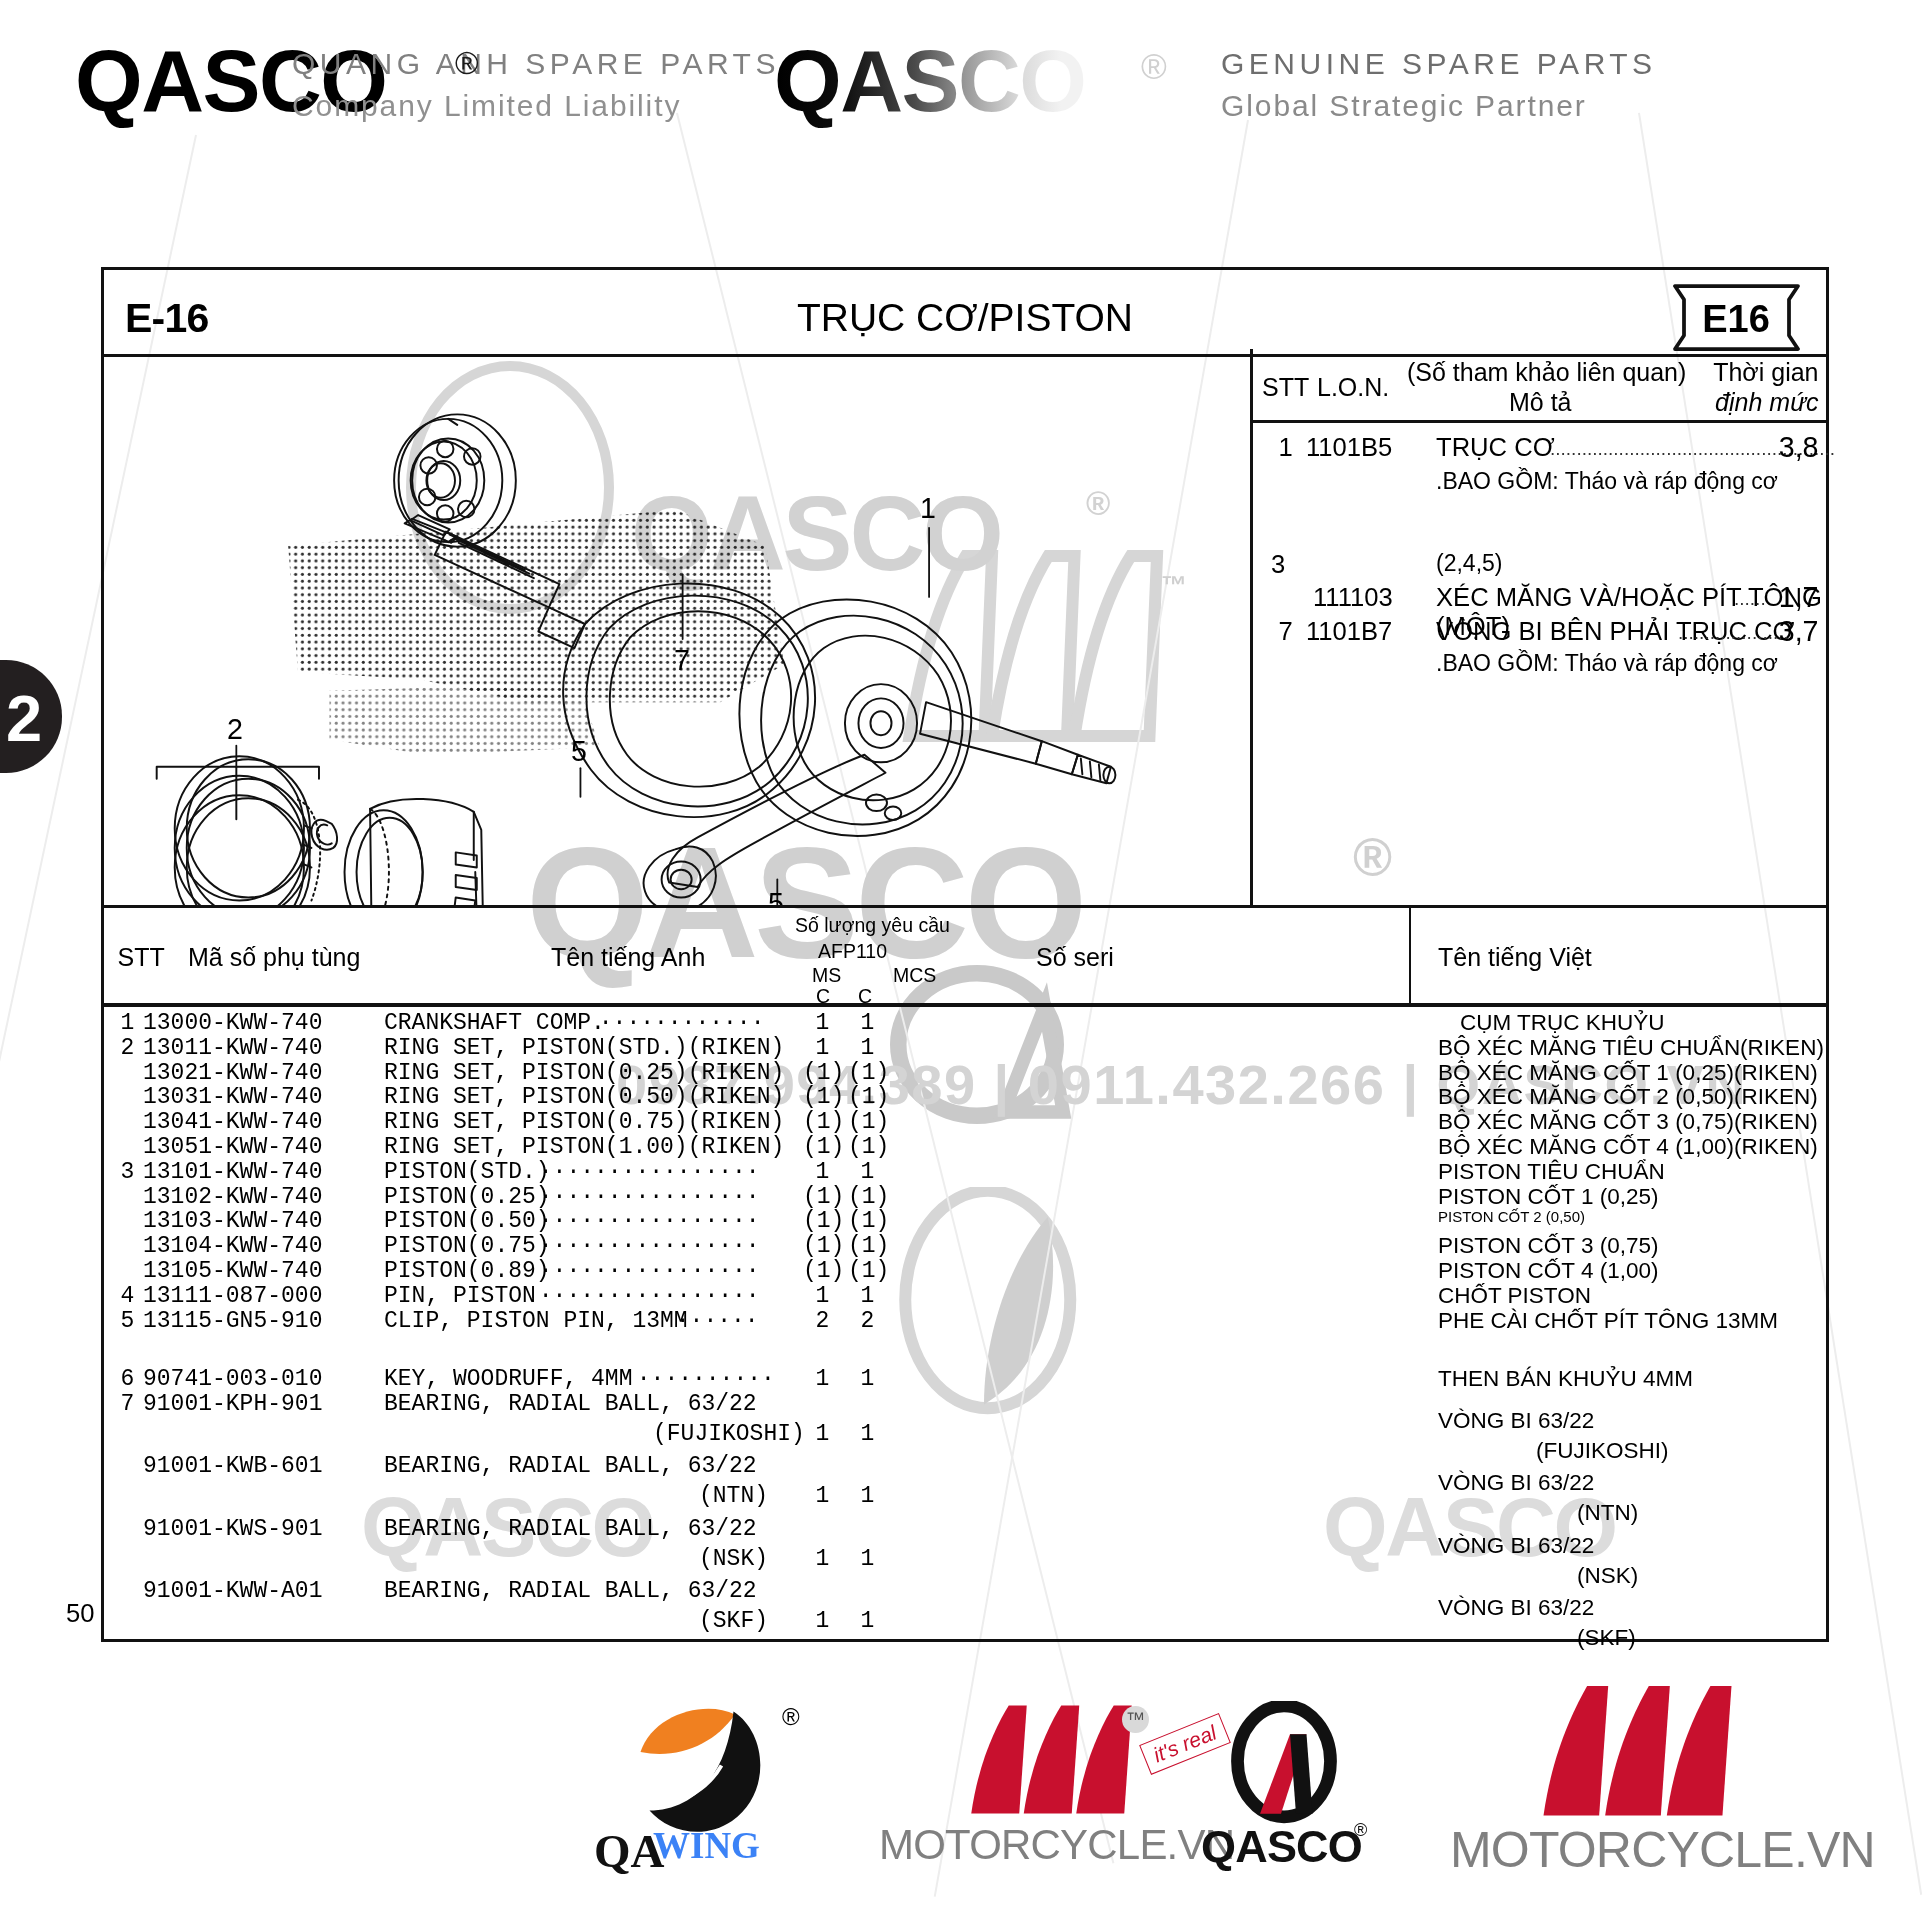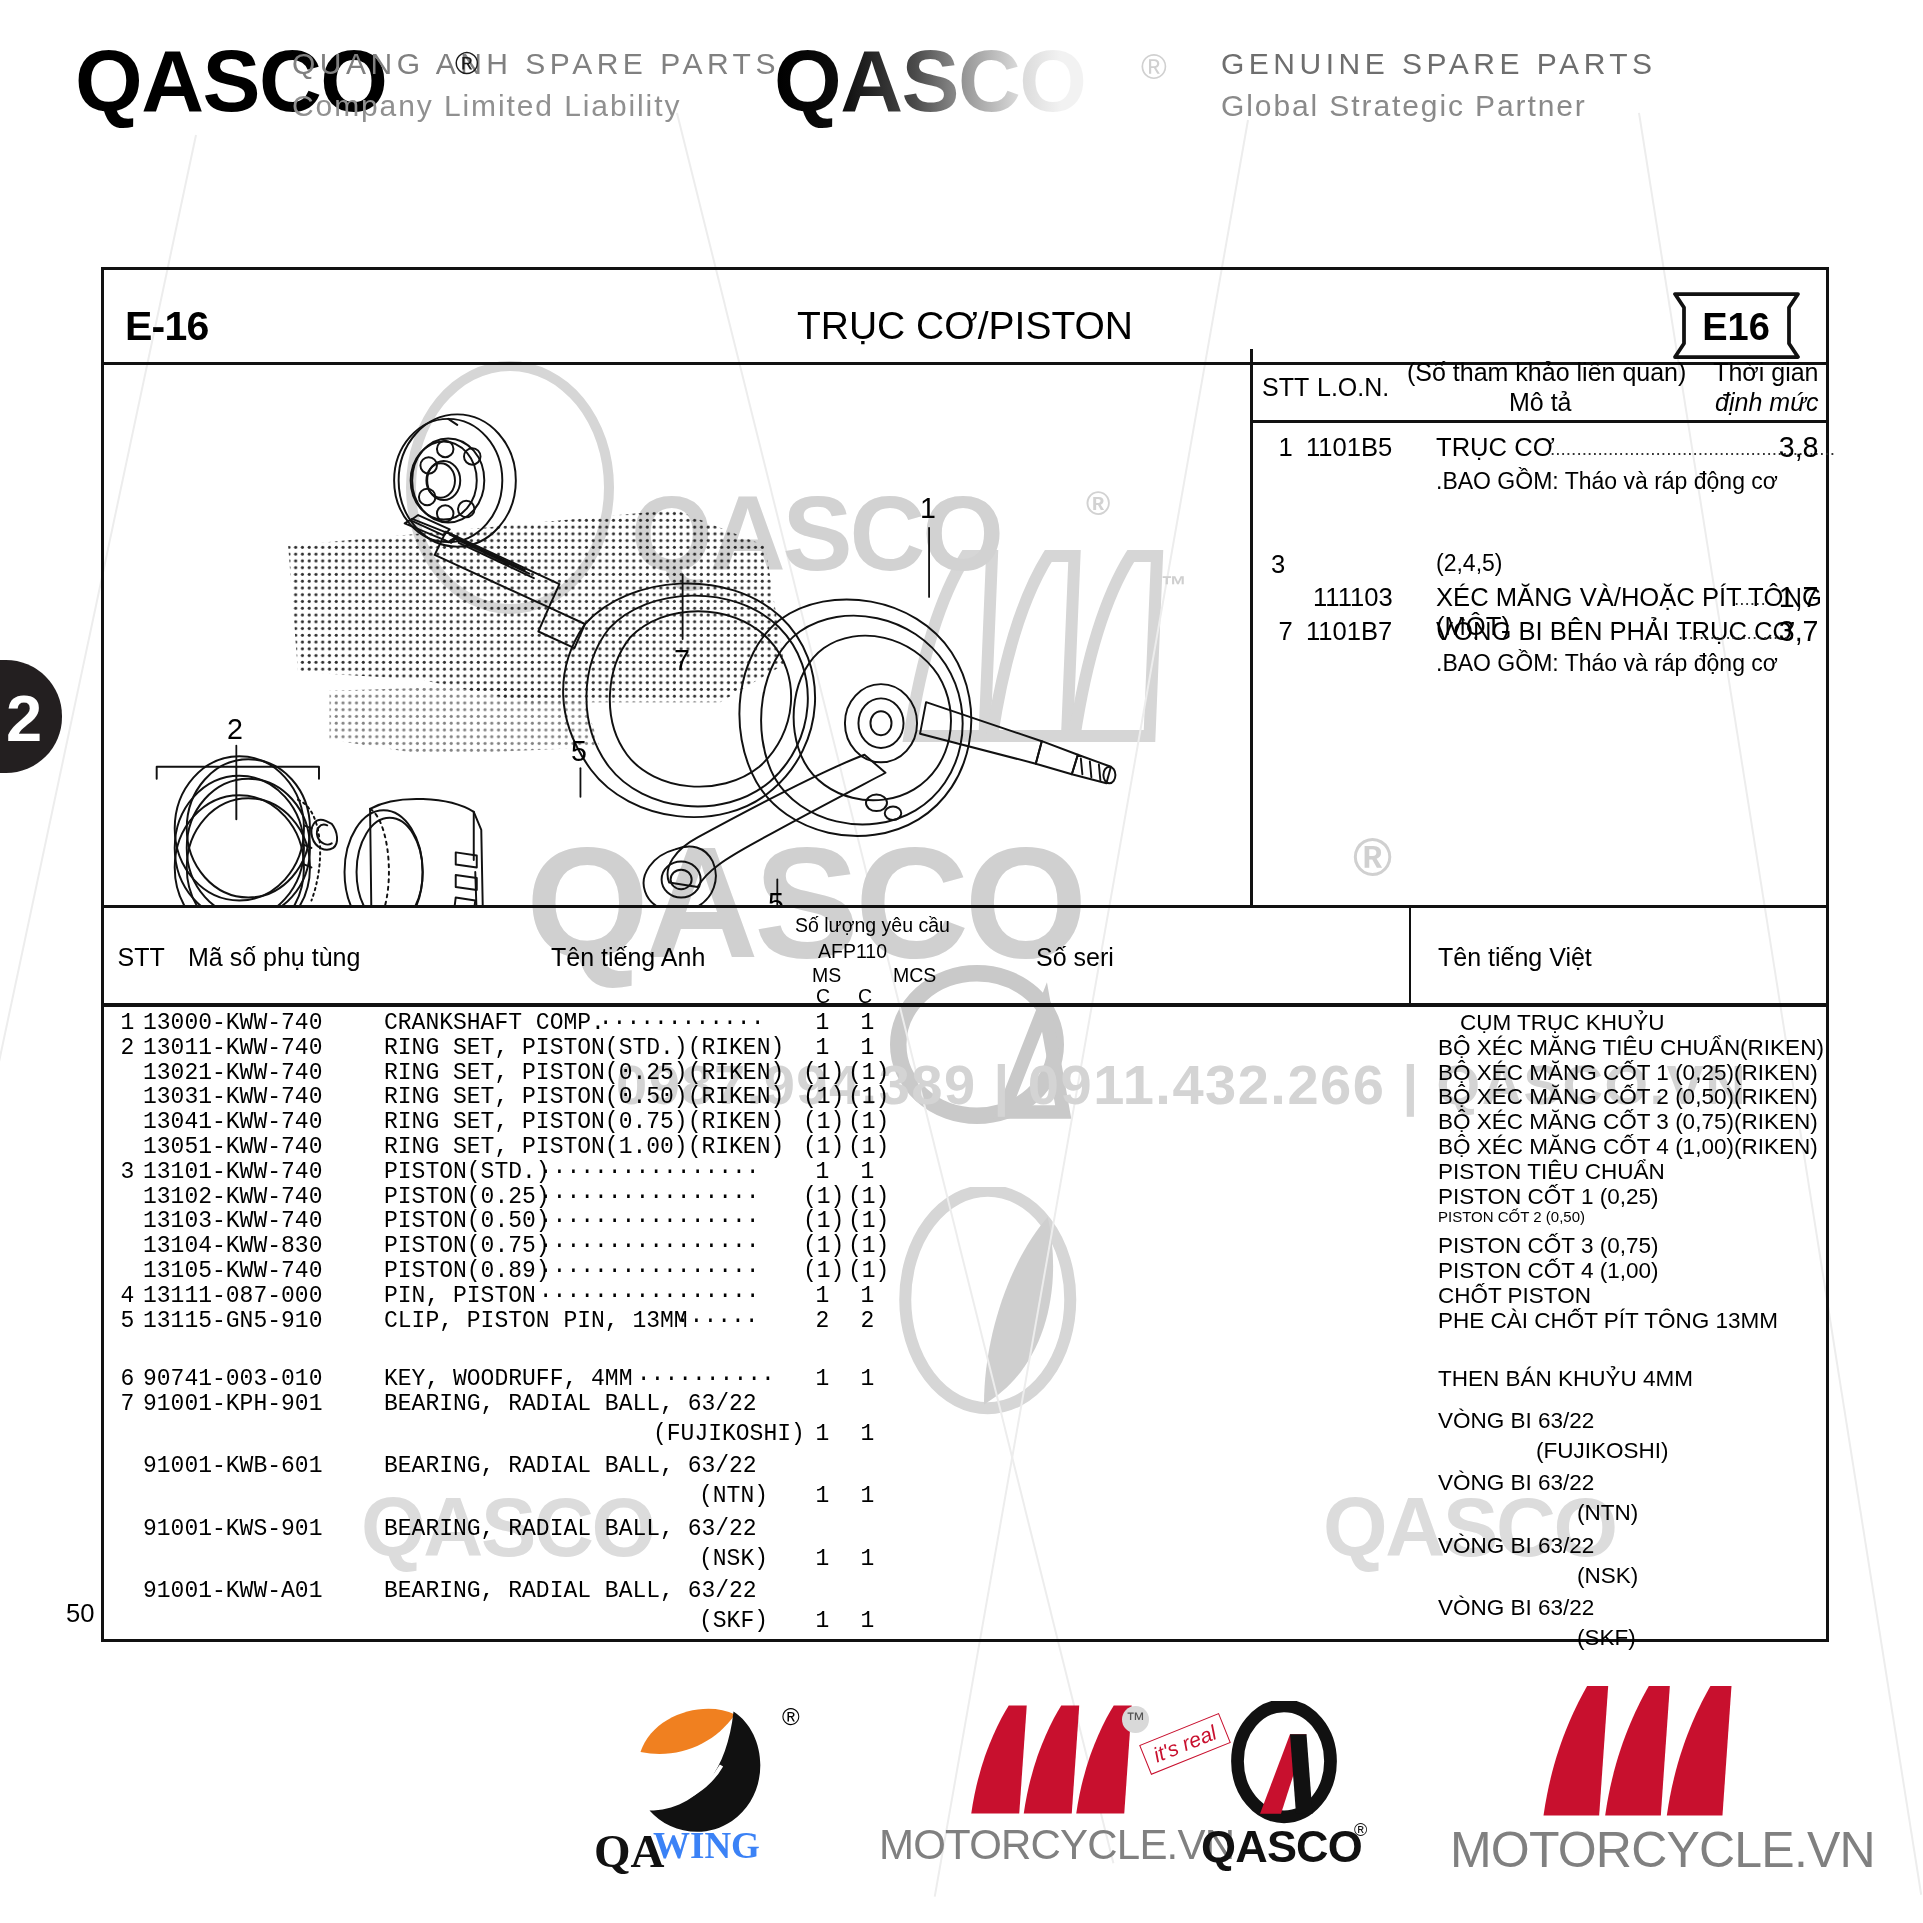--- a/index.html
+++ b/index.html
@@ -100,21 +100,21 @@
   <div class="tagline" style="position:absolute;left:1221px;top:47px;font-size:30px;color:#6e6e6e;">GENUINE SPARE PARTS</div>
   <div class="tagline2" style="position:absolute;left:1221px;top:89px;font-size:30px;color:#8a8a8a;">Global Strategic Partner</div>
 </div>
 
 <div style="position:absolute;left:-36px;top:660px;width:98px;height:113px;background:#231f20;border-radius:0 56px 56px 0;z-index:6;">
   <span style="position:absolute;left:42px;top:25.6px;font-size:65px;font-weight:700;color:#fff;line-height:65px;">2</span>
 </div>
 
 <div style="position:absolute;left:101px;top:267px;width:1728px;height:1375px;border:3.8px solid #111;box-sizing:border-box;z-index:4;background:transparent;">
 
-  <div style="position:absolute;left:0;top:16px;width:100%;height:79px;border-bottom:3.8px solid #111;box-sizing:border-box;">
+  <div style="position:absolute;left:0;top:8px;width:100%;height:79px;border-bottom:3.8px solid #111;box-sizing:border-box;">
     <div style="position:absolute;left:21px;top:16.5px;font-size:41px;font-weight:700;letter-spacing:-0.8px;">E-16</div>
     <div style="position:absolute;left:0;top:18px;width:100%;text-align:center;font-size:39px;font-weight:400;">TRỤC CƠ/PISTON</div>
 
     <div style="position:absolute;right:22.5px;top:4.5px;width:135px;height:69px;">
       <svg width="135" height="69" viewBox="0 0 180 92">
         <path d="M8 4 L172 4 L160 22 L160 70 L172 88 L8 88 L20 70 L20 22 Z" fill="#fff" stroke="#111" stroke-width="5" stroke-linejoin="round"></path>
       </svg>
       <span style="position:absolute;left:0;top:15px;width:135px;text-align:center;font-size:38px;font-weight:700;">E16</span>
     </div>
   </div>
@@ -386,21 +386,21 @@
     </div>
     <div class="row" style="left:0;top:198px;width:100%;height:28.6px;">
       <span class="mono" style="position:absolute;left:39px;top:0;font-size:23px;">13103-KWW-740</span>
       <span class="mono" style="position:absolute;left:280px;top:0;font-size:23px;">PISTON(0.50)</span>
       <span class="mono" style="position:absolute;left:421px;top:0;font-size:23px;"> ················</span>
       <span class="mono" style="position:absolute;left:699px;top:0;width:39px;text-align:center;font-size:23px;">(1)</span>
       <span class="mono" style="position:absolute;left:744px;top:0;width:39px;text-align:center;font-size:23px;">(1)</span>
       <span class="vn" style="position:absolute;left:1334px;top:0;font-size:15px;">PISTON CỐT 2 (0,50)</span>
     </div>
     <div class="row" style="left:0;top:223px;width:100%;height:28.6px;">
-      <span class="mono" style="position:absolute;left:39px;top:0;font-size:23px;">13104-KWW-830</span>
+      <span class="mono" style="position:absolute;left:39px;top:0;font-size:23px;">13104-KWW-740</span>
       <span class="mono" style="position:absolute;left:280px;top:0;font-size:23px;">PISTON(0.75)</span>
       <span class="mono" style="position:absolute;left:421px;top:0;font-size:23px;"> ················</span>
       <span class="mono" style="position:absolute;left:699px;top:0;width:39px;text-align:center;font-size:23px;">(1)</span>
       <span class="mono" style="position:absolute;left:744px;top:0;width:39px;text-align:center;font-size:23px;">(1)</span>
       <span class="vn" style="position:absolute;left:1334px;top:0;font-size:22.5px;">PISTON CỐT 3 (0,75)</span>
     </div>
     <div class="row" style="left:0;top:248px;width:100%;height:28.6px;">
       <span class="mono" style="position:absolute;left:39px;top:0;font-size:23px;">13105-KWW-740</span>
       <span class="mono" style="position:absolute;left:280px;top:0;font-size:23px;">PISTON(0.89)</span>
       <span class="mono" style="position:absolute;left:421px;top:0;font-size:23px;"> ················</span>

